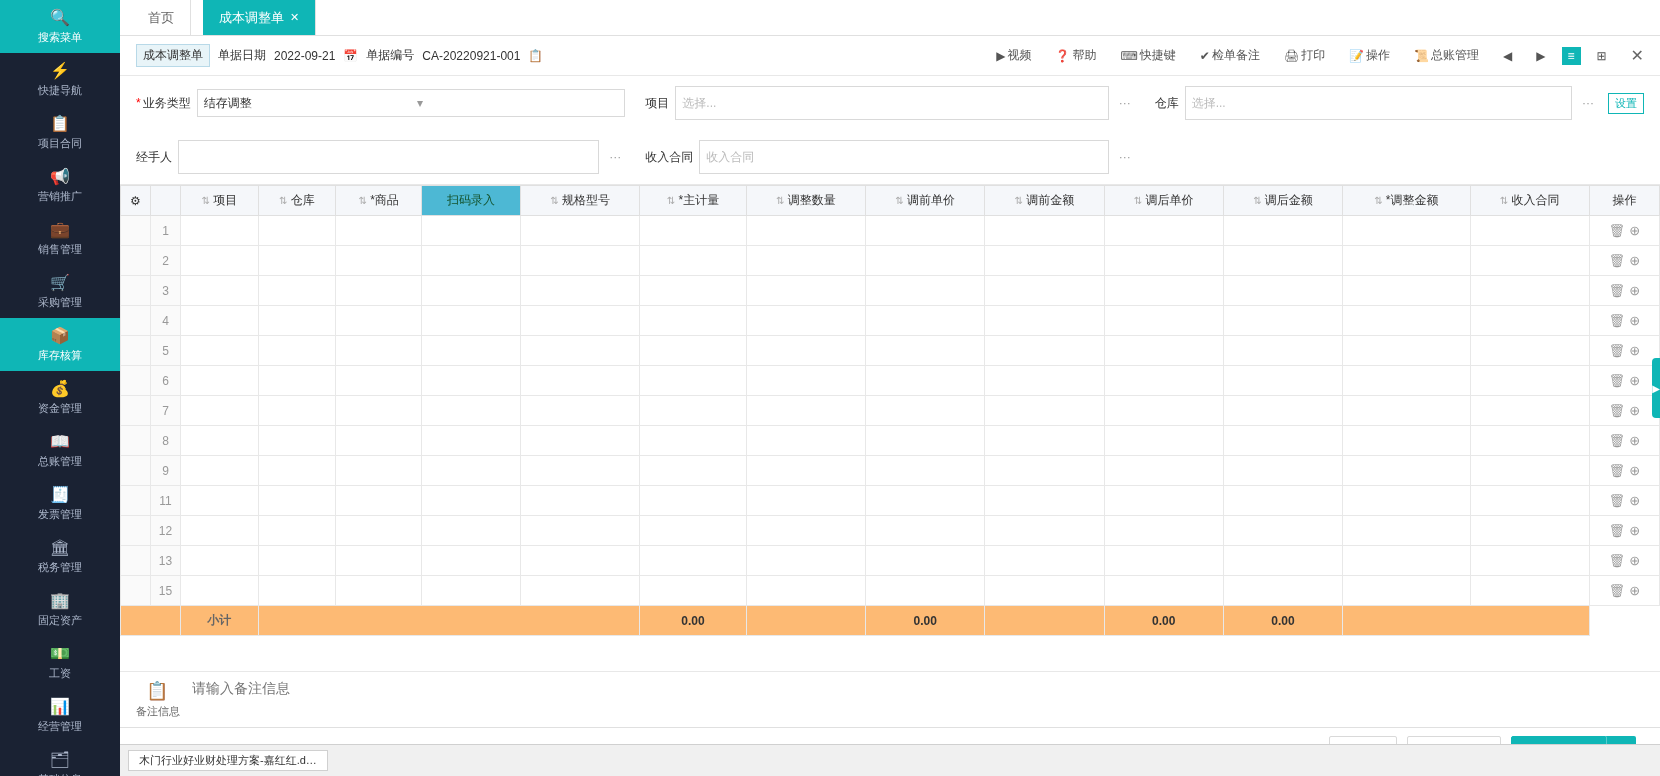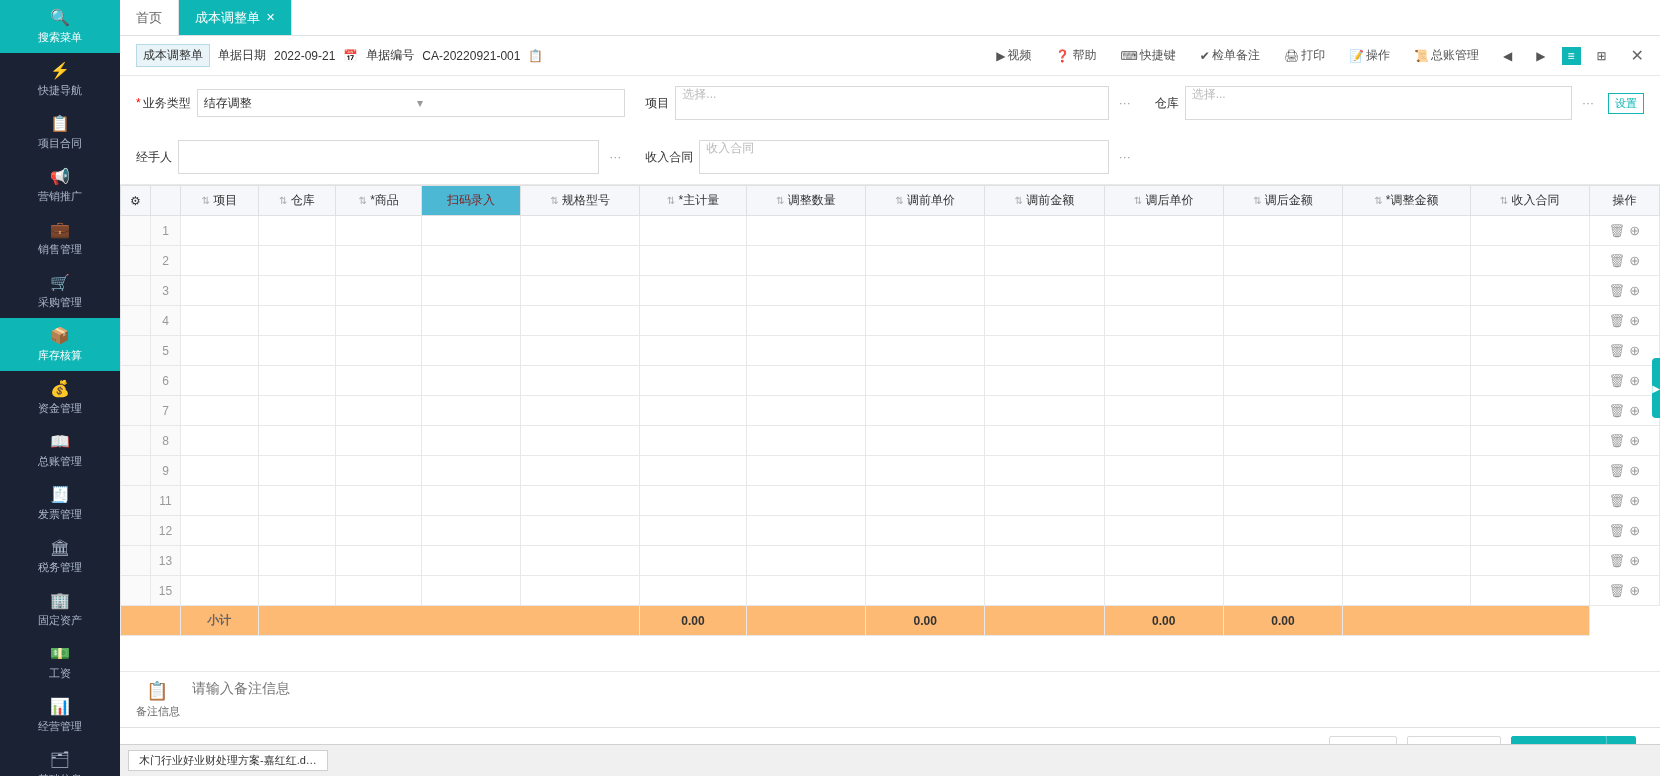--- a/index.html
+++ b/index.html
@@ -9,51 +9,51 @@
     .sidebar { width: 120px; background: #1a2233; height: 100%; display: flex; flex-direction: column; color: #fff; flex-shrink: 0; }
     .sidebar-item { display: flex; flex-direction: column; align-items: center; justify-content: center; padding: 8px 4px; cursor: pointer; color: #adb8cc; font-size: 11px; gap: 3px; }
     .sidebar-item.active { color: #fff; background: #0fb6b6; }
     .sidebar-item .icon { font-size: 16px; }
 
     
     .main { flex: 1; display: flex; flex-direction: column; overflow: hidden; background: #f0f2f5; }
 
     
     .tab-bar { display: flex; align-items: center; background: #fff; border-bottom: 1px solid #e0e0e0; height: 36px; padding: 0 0; }
-    .tab { padding: 0 16px; height: 100%; display: flex; align-items: center; font-size: 13px; cursor: pointer; color: #666; border-right: 1px solid #e0e0e0; gap: 6px; }
+    .tab { padding: 0 16px; height: 100%; display: flex; align-items: center; font-size: 13px; cursor: pointer; color: #666; border-right: 1px solid #e0e0e0; gap: 6px; margin-left: 12px; }
     .tab.active { background: #0fb6b6; color: #fff; }
     .tab .close-btn { font-size: 11px; cursor: pointer; }
 
     
     .content { flex: 1; overflow: hidden; display: flex; flex-direction: column; background: #fff; margin: 0; }
 
     
     .form-header { padding: 8px 16px; border-bottom: 1px solid #e8e8e8; display: flex; align-items: center; gap: 12px; background: #fff; }
     .form-header-left { display: flex; align-items: center; gap: 8px; font-size: 12px; color: #333; }
     .form-header-right { margin-left: auto; display: flex; align-items: center; gap: 8px; font-size: 12px; color: #555; }
     .header-btn { padding: 2px 8px; cursor: pointer; color: #555; font-size: 12px; display: flex; align-items: center; gap: 2px; }
     .form-title-badge { background: #e8f4f8; border: 1px solid #b8d9e8; padding: 2px 6px; font-size: 12px; color: #333; }
     .close-main { font-size: 16px; cursor: pointer; color: #666; margin-left: 8px; }
 
     
     .form-fields { padding: 10px 16px; display: grid; grid-template-columns: 1fr 1fr 1fr; gap: 20px; background: #fff; border-bottom: 1px solid #e8e8e8; }
     .field-row { display: flex; align-items: center; gap: 6px; }
     .field-label { white-space: nowrap; color: #333; font-size: 12px; }
     .field-label.required::before { content: '*'; color: red; margin-right: 2px; }
-    .field-value { flex: 1; height: 28px; border: 1px solid #d9d9d9; padding: 16px 6px; font-size: 12px; color: #333; background: #fff; display: flex; align-items: flex-end; }
+    .field-value { flex: 1; height: 28px; border: 1px solid #d9d9d9; padding: 16px 6px; font-size: 12px; color: #333; background: #fff; display: flex; align-items: center; }
     .field-select { display: flex; align-items: center; border: 1px solid #d9d9d9; height: 28px; flex: 1; background: #fff; }
     .field-select span { flex: 1; padding: 0 6px; font-size: 12px; color: #333; }
     .field-select .arrow { padding: 0 6px; color: #999; }
     .field-dots { color: #999; font-size: 12px; cursor: pointer; padding: 0 4px; }
 
     
     .table-container { flex: 1; overflow-y: auto; overflow-x: auto; }
     .data-table { width: 100%; border-collapse: collapse; font-size: 12px; }
     .data-table th { background: #f5f7fa; border: 1px solid #e0e0e0; padding: 6px 4px; text-align: center; white-space: nowrap; color: #333; font-weight: normal; position: sticky; top: 0; z-index: 10; }
-    .data-table th.highlight { background: #4db8d4; color: #7f1d1d; }
+    .data-table th.highlight { background: #4db8d4; color: #14532d; }
     .data-table td { border: 1px solid #e8e8e8; padding: 4px; text-align: center; color: #333; height: 30px; }
     .data-table td.row-num { color: #999; width: 30px; background: #fafafa; }
     .data-table tr.subtotal td { background: #fdba74; font-weight: bold; }
     .action-icons { display: flex; gap: 4px; justify-content: center; }
     .action-icon { cursor: pointer; color: #999; font-size: 13px; }
     .gear-col { width: 30px; background: #f5f7fa; }
 
     
     .form-footer { padding: 8px 16px; border-top: 1px solid #e8e8e8; background: #fff; display: flex; gap: 12px; align-items: flex-start; }
     .note-icon { display: flex; flex-direction: column; align-items: center; gap: 2px; color: #666; font-size: 11px; cursor: pointer; }

